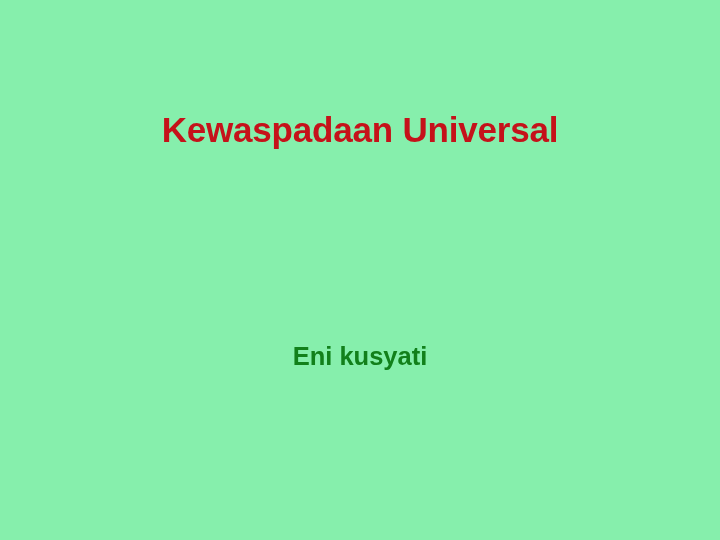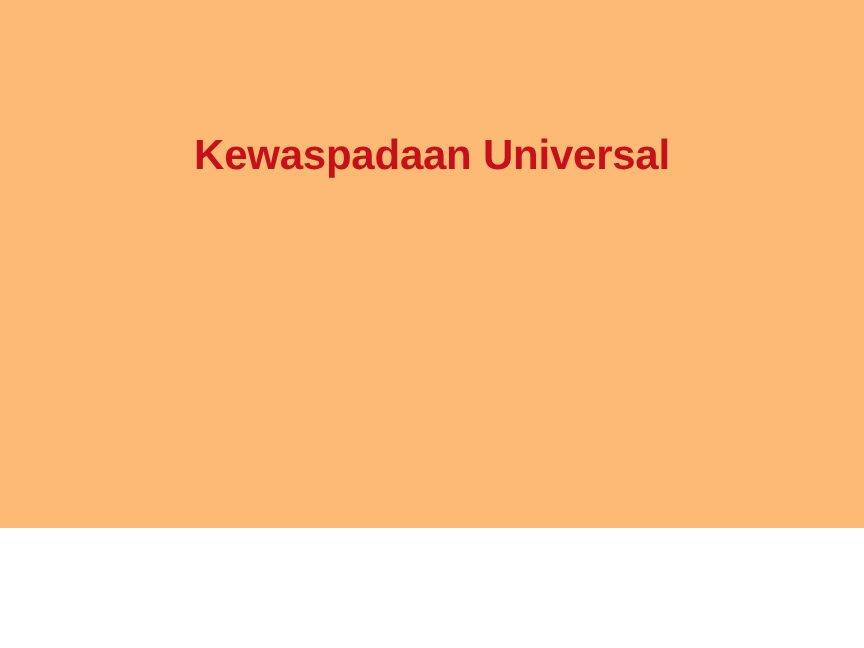--- a/index.html
+++ b/index.html
@@ -10,22 +10,22 @@
   body {
     width: 720px;
     height: 540px;
     background: #ffffff;
     font-family: "Liberation Sans", sans-serif;
     overflow: hidden;
   }
   .slide {
     position: relative;
     width: 720px;
-    height: 440px;
-    background: #fdba74;
+    height: 540px;
+    background: #86efac;
     box-sizing: border-box;
   }
   .slide-title {
     position: absolute;
     left: 0;
     top: 86px;
     width: 720px;
     text-align: center;
     font-family: "Liberation Sans", sans-serif;
     font-size: 35px;
@@ -73,16 +73,17 @@
   }
 </style>
 </head>
 <body>
 
 <div class="slide">
 
   <h1 class="slide-title">Kewaspadaan Universal</h1>
 
 
+  <div class="slide-author">Eni kusyati</div>
 
   <div class="page-number">6-1</div>
 
 </div>
 
 </body></html>

